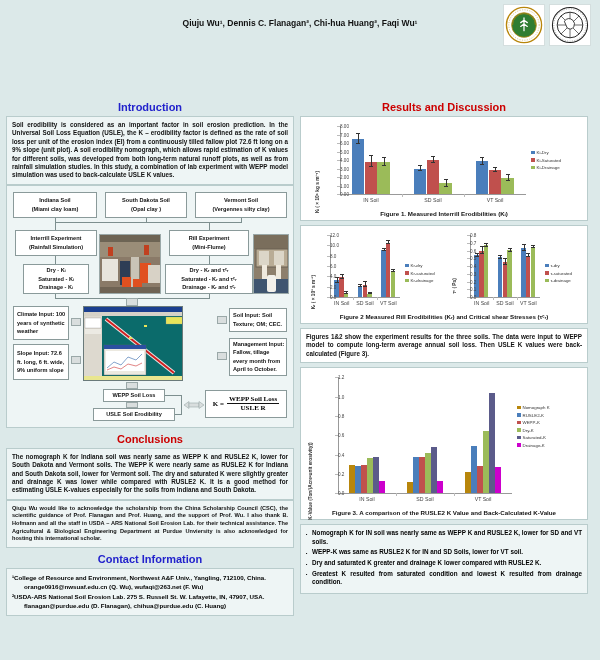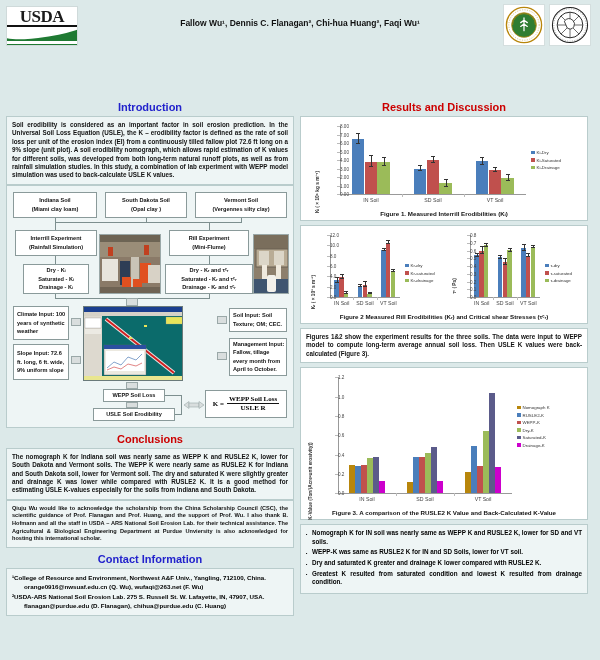--- a/index.html
+++ b/index.html
@@ -140,28 +140,24 @@
 
   .contact { font-size: 6.2px; line-height: 9.5px; font-weight: bold; }
   .contact .indent { padding-left: 12px; }
 </style>
 </head>
 <body>
 
 <div class="poster">
 
   <div class="header">
-    <div class="usda-logo">
-      <div class="usda-word">USDA</div>
-      <div class="usda-field"></div>
-    </div>
 
     <div class="title">
     </div>
-    <div class="authors">Fallow Wu¹, Dennis C. Flanagan², Chi-hua Huang², Faqi Wu¹</div>
+    <div class="authors">Qiuju Wu¹, Dennis C. Flanagan², Chi-hua Huang², Faqi Wu¹</div>
 
     <div class="seal seal-1">
       <svg class="seal-inner" width="38" height="38" viewBox="0 0 40 40">
         <circle cx="20" cy="20" r="18.5" fill="#fff" stroke="#b8860b" stroke-width="1.4"></circle>
         <circle cx="20" cy="20" r="13" fill="#2f7d32"></circle>
         <circle cx="20" cy="20" r="13" fill="none" stroke="#b8860b" stroke-width="0.8"></circle>
         <path d="M20 12.5 L20 26 M20 15 L16.5 17.5 M20 15 L23.5 17.5 M20 19 L16.5 21.5 M20 19 L23.5 21.5" stroke="#fff" stroke-width="1.3" fill="none" stroke-linecap="round"></path>
         <path d="M8 20 a12 12 0 0 1 24 0" fill="none" stroke="#b8860b" stroke-width="0.7"></path>
         <circle cx="20" cy="20" r="16" fill="none" stroke="#b8860b" stroke-width="0.5" stroke-dasharray="1.2 1.4"></circle>
       </svg>

